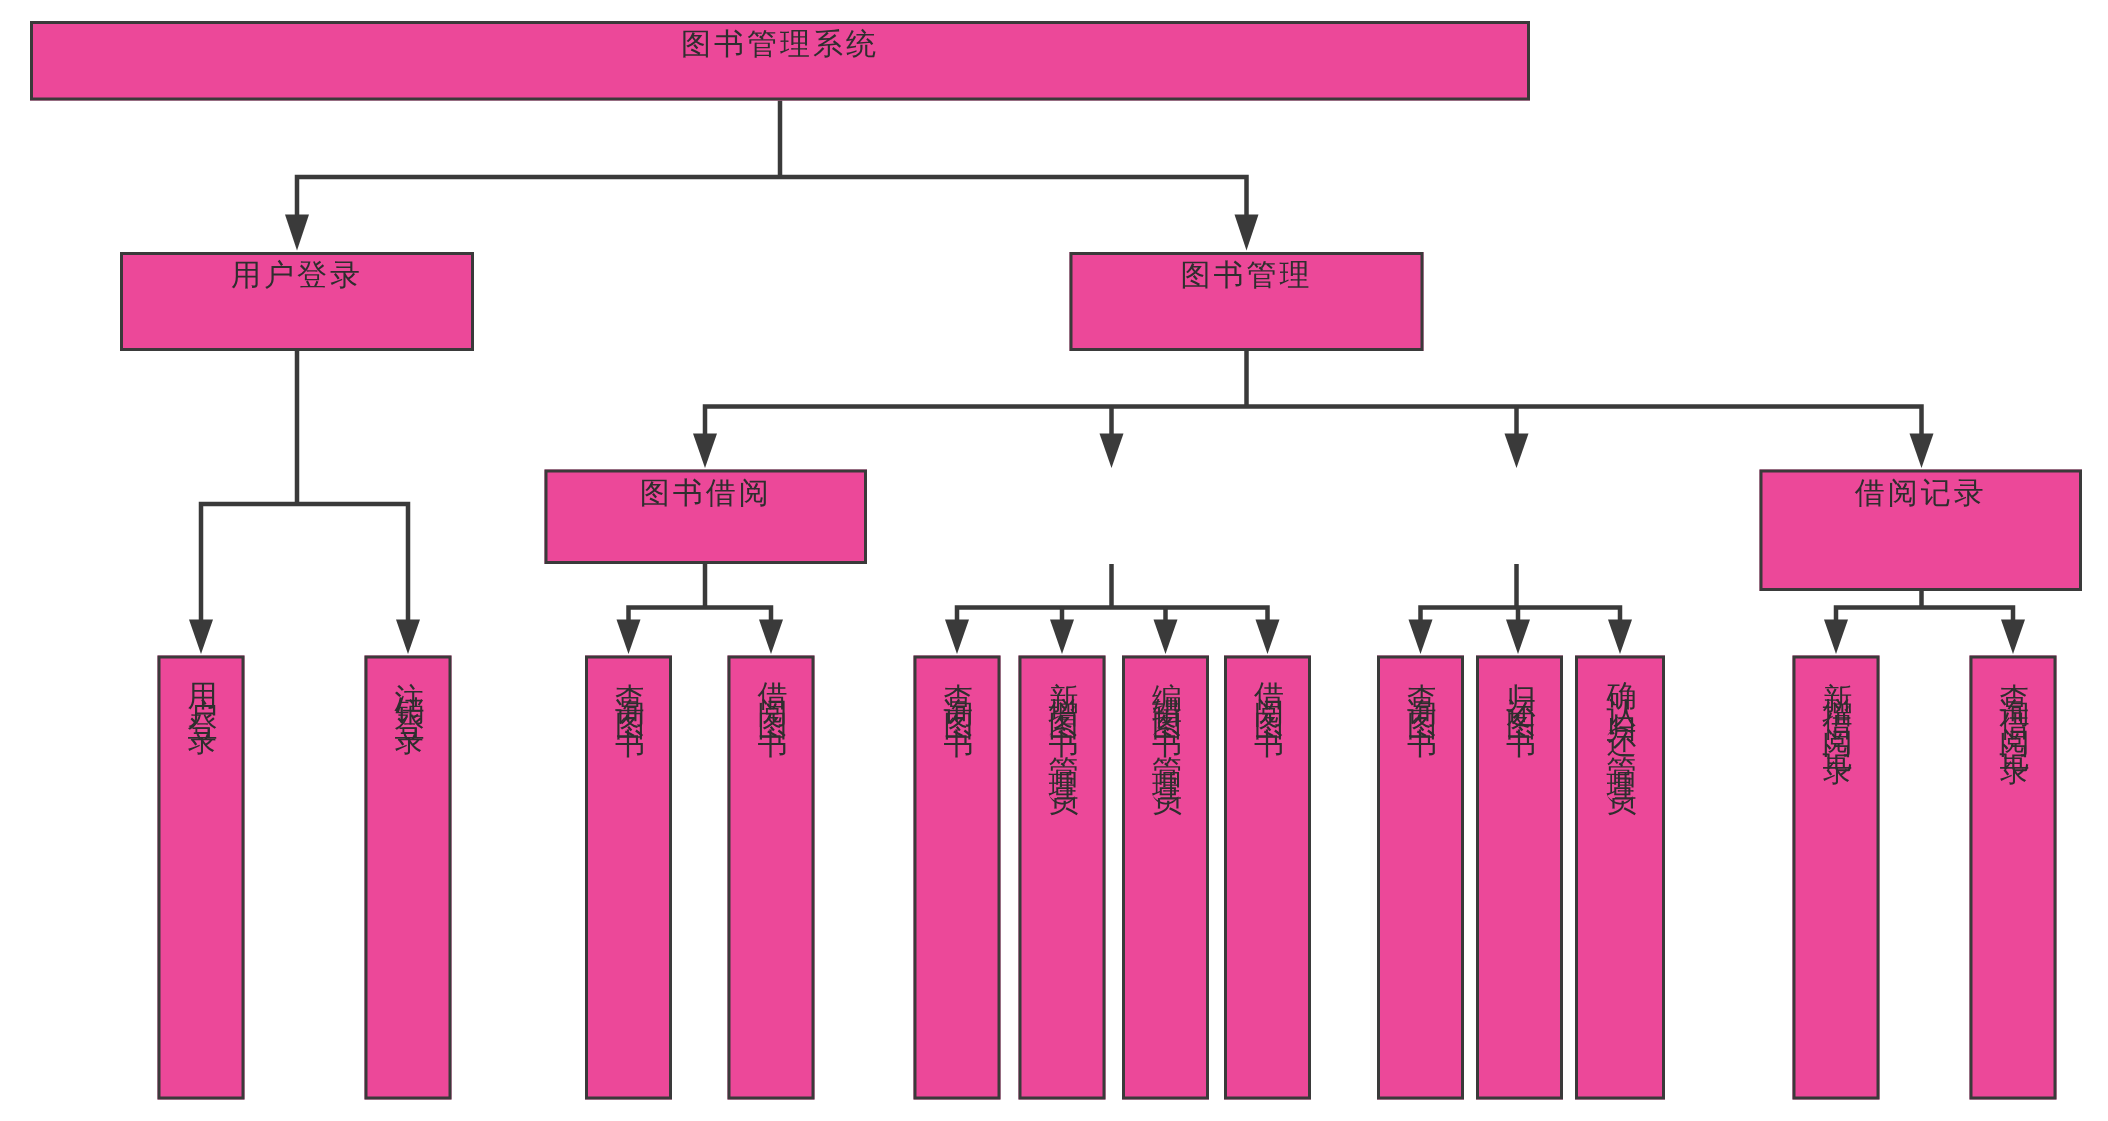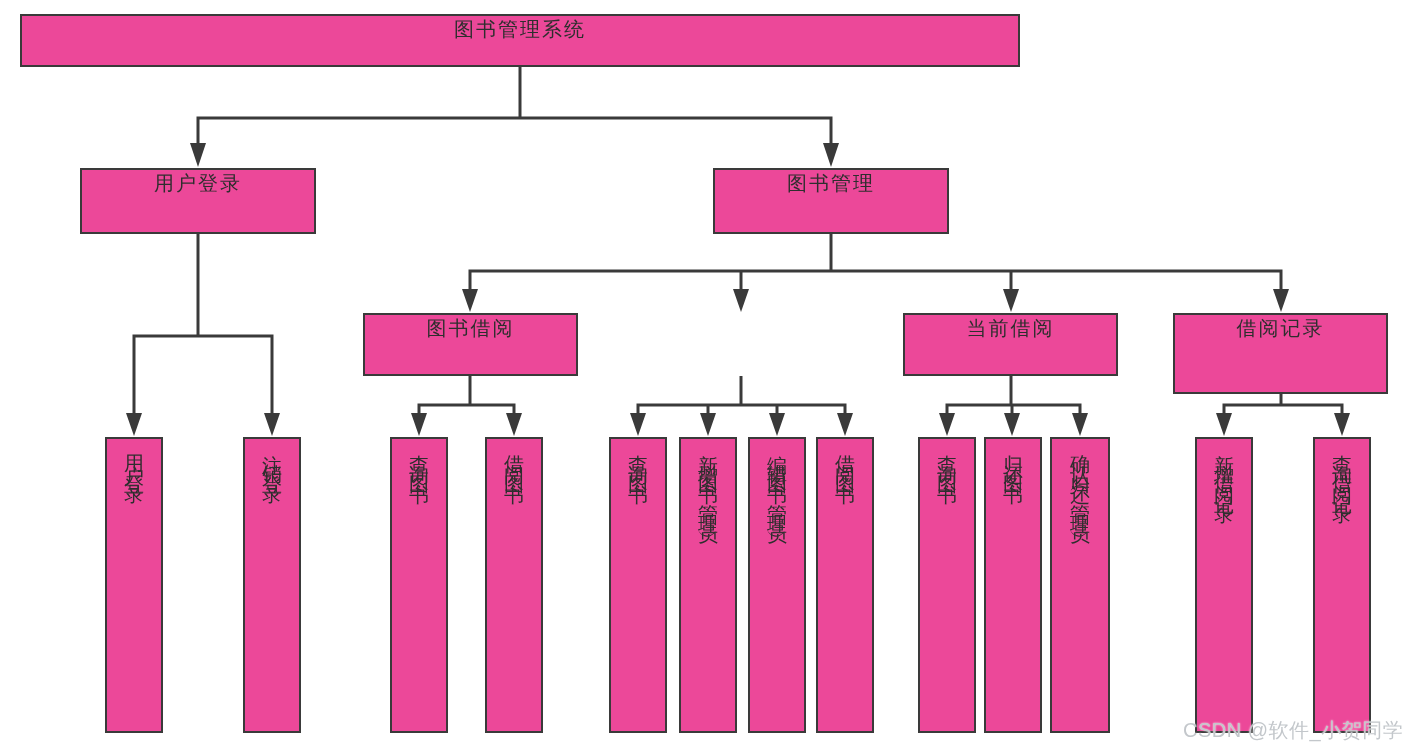--- a/index.html
+++ b/index.html
@@ -139,23 +139,20 @@
   <div class="node h-node" style="left:80px;top:168px;width:236px;height:66px">
     <span>用户登录</span>
   </div>
   <div class="node h-node" style="left:713px;top:168px;width:236px;height:66px">
     <span>图书管理</span>
   </div>
 
   <div class="node h-node" style="left:363px;top:313px;width:215px;height:63px">
     <span>图书借阅</span>
   </div>
-  <div class="node h-node" style="left:903px;top:313px;width:215px;height:63px">
-    <span>当前借阅</span>
-  </div>
   <div class="node h-node" style="left:1173px;top:313px;width:215px;height:81px">
     <span>借阅记录</span>
   </div>
 
   <div class="node v-node" style="left:105px;top:437px;width:58px;height:296px">
     <span>用户登录</span>
   </div>
   <div class="node v-node" style="left:243px;top:437px;width:58px;height:296px">
     <span>注销登录</span>
   </div>
@@ -190,15 +187,14 @@
     <span>确认归还（管理员）</span>
   </div>
 
   <div class="node v-node" style="left:1195px;top:437px;width:58px;height:296px">
     <span>新增借阅记录</span>
   </div>
   <div class="node v-node" style="left:1313px;top:437px;width:58px;height:296px">
     <span>查询借阅记录</span>
   </div>
 
-  <div class="watermark">CSDN @软件_小贺同学</div>
 
 </div>
 
 </body></html>

